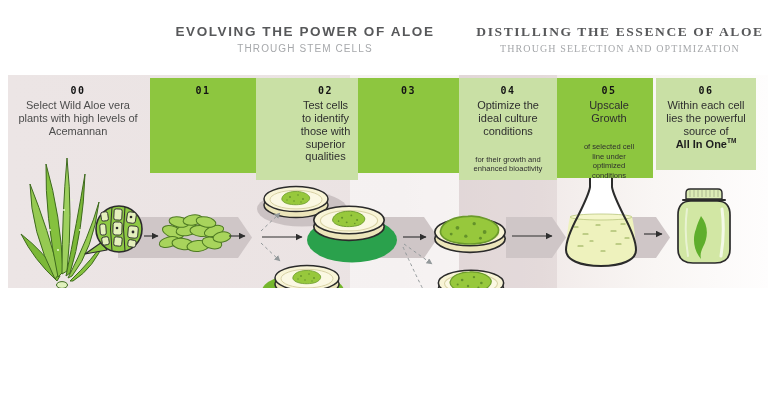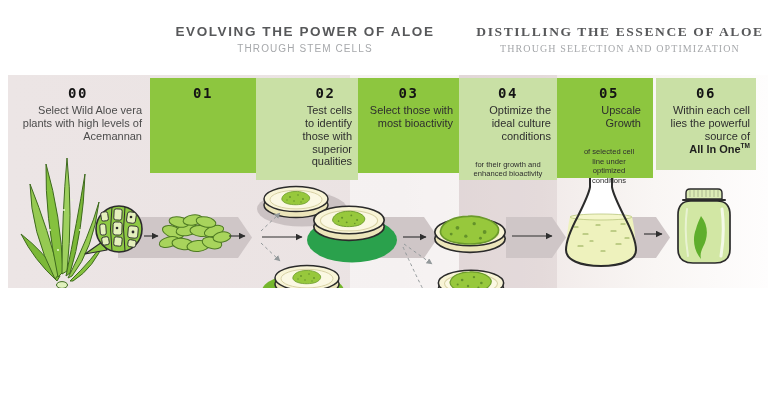--- a/index.html
+++ b/index.html
@@ -16,23 +16,23 @@
   
   .bg{position:absolute;left:8px;top:75px;width:760px;height:313px;
       background:linear-gradient(90deg,#ece5e5 0%,#ebe3e3 52%,#f1eae9 70%,#f9f6f4 85%,#fefdfd 100%);}
   .band-light{position:absolute;left:350px;top:75px;width:109px;height:313px;background:rgba(255,255,255,.5);}
   .band-dark{position:absolute;left:459px;top:75px;width:98px;height:313px;background:rgba(198,182,185,.30);}
 
   
   .step{position:absolute;top:78px;box-sizing:border-box;text-align:center;padding:7px 6px 0;}
   .step.green{background:var(--accent-green,#8dc63f);}
   .step.light{background:var(--pale-green,#c9e0a5);}
-  .num{font-family:"DejaVu Sans Mono",monospace;font-size:14px;font-weight:bold;
+  .num{font-family:"DejaVu Sans Mono",monospace;font-size:10px;font-weight:bold;
        letter-spacing:1.5px;color:#141414;}
-  .txt{font-size:11px;line-height:1.17;color:#2e2e2e;margin-top:3px;text-align:right;}
+  .txt{font-size:11px;line-height:1.17;color:#2e2e2e;margin-top:3px;}
   .sub{font-size:7.6px;line-height:1.3;color:#2e2e2e;margin-top:17px;}
   .s0{left:8px;width:140px;background:transparent;}
   .s0 .txt{color:#4c4c4c;}
   .s1{left:150px;width:106px;height:95px;}
   .s2{left:256px;width:102px;height:102px;padding-left:43px;}
   .s3{left:358px;width:101px;height:95px;}
   .s4{left:459px;width:98px;height:102px;}
   .s5{left:557px;width:96px;height:100px;padding-left:20px;padding-right:12px;}
   .s6{left:656px;width:100px;height:92px;}
   .emph{font-weight:bold;color:#1e1e1e;}
@@ -243,21 +243,20 @@
 
   <div class="step s1 green">
     <div class="num">01</div>
   </div>
   <div class="step s2 light">
     <div class="num">02</div>
     <div class="txt">Test cells to identify those with superior qualities</div>
   </div>
   <div class="step s3 green">
     <div class="num">03</div>
-    <div class="txt">Select those with most bioactivity</div>
   </div>
   <div class="step s4 light">
     <div class="num">04</div>
     <div class="txt">Optimize the ideal culture conditions</div>
     <div class="sub">for their growth and enhanced bioactivity</div>
   </div>
   <div class="step s5 green">
     <div class="num">05</div>
     <div class="txt">Upscale Growth</div>
     <div class="sub">of selected cell line under optimized conditions</div>

